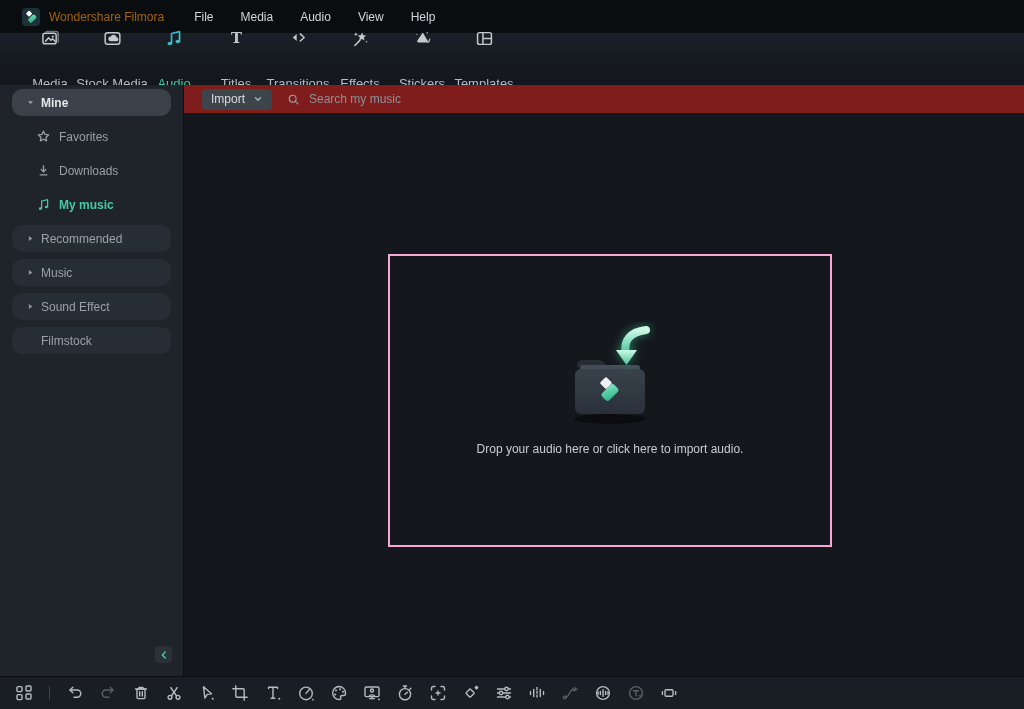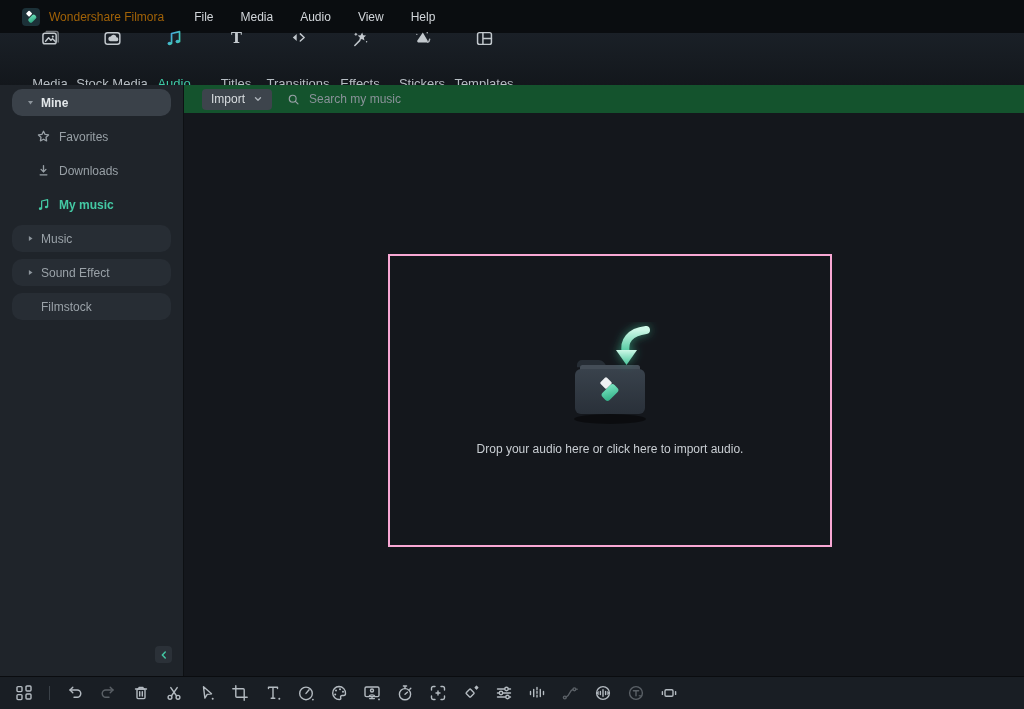--- a/index.html
+++ b/index.html
@@ -33,21 +33,21 @@
   .side-item .icon { width:15px; height:15px; color:#98a0a6; }
   .side-item .i-label { margin-left:8px; font-size:12px; color:#98a0a6; }
   .side-item.selected .icon, .side-item.selected .i-label { color:#44c9a4; font-weight:700; }
   .collapse-btn { position:absolute; right:11px; bottom:13px; width:17px; height:17px; border-radius:4px;
                   background:#2b3138; display:flex; align-items:center; justify-content:center; }
   .collapse-btn .icon { width:10px; height:10px; color:#43c7a3; }
 
   .rightcol { flex:1; display:flex; flex-direction:column; }
 
   
-  .subtoolbar { height:28px; background:#14532d; display:flex; align-items:center; padding-left:18px; }
+  .subtoolbar { height:28px; background:#7f1d1d; display:flex; align-items:center; padding-left:18px; }
   .import-btn { height:21px; background:#3d444c; border-radius:4px; display:flex; align-items:center;
                 padding:0 9px; gap:8px; border:none; }
   .import-label { font-size:12px; color:#d9dde0; }
   .import-btn .icon { width:10px; height:10px; color:#aeb5bb; }
   .search-wrap { display:flex; align-items:center; margin-left:15px; flex:1; }
   .search-wrap .icon { width:13px; height:13px; color:#98a0a6; }
   .search-input { background:transparent; border:none; outline:none; margin-left:9px; font-size:12px;
                   color:#c6ccd1; width:300px; font-family:"Liberation Sans",sans-serif; }
   .search-input::placeholder { color:#8a9299; }
 
@@ -212,20 +212,28 @@
         </div>
         <div class="side-item selected">
           <span class="icon">
             <svg viewBox="0 0 16 16" fill="none" stroke="currentColor" stroke-width="1.4" stroke-linecap="round" stroke-linejoin="round">
               <path d="M6 12.3V4.3l6.4-1.5v7.7" stroke-width="1.3"></path>
               <ellipse cx="4.6" cy="12.4" rx="1.6" ry="1.4" fill="currentColor" stroke="none"></ellipse>
               <ellipse cx="11" cy="10.7" rx="1.6" ry="1.4" fill="currentColor" stroke="none"></ellipse>
             </svg>
           </span>
           <span class="i-label">My music</span>
+        </div>
+        <div class="side-group">
+          <span class="icon caret">
+            <svg viewBox="0 0 10 10" fill="none" stroke="currentColor" stroke-width="1.4" stroke-linecap="round" stroke-linejoin="round">
+              <path d="M3.2 2.2L7.2 5l-4 2.8z" fill="currentColor" stroke="none"></path>
+            </svg>
+          </span>
+          <span class="g-label">Recommended</span>
         </div>
         <div class="side-group">
           <span class="icon caret">
             <svg viewBox="0 0 10 10" fill="none" stroke="currentColor" stroke-width="1.4" stroke-linecap="round" stroke-linejoin="round">
               <path d="M3.2 2.2L7.2 5l-4 2.8z" fill="currentColor" stroke="none"></path>
             </svg>
           </span>
           <span class="g-label">Music</span>
         </div>
         <div class="side-group">

